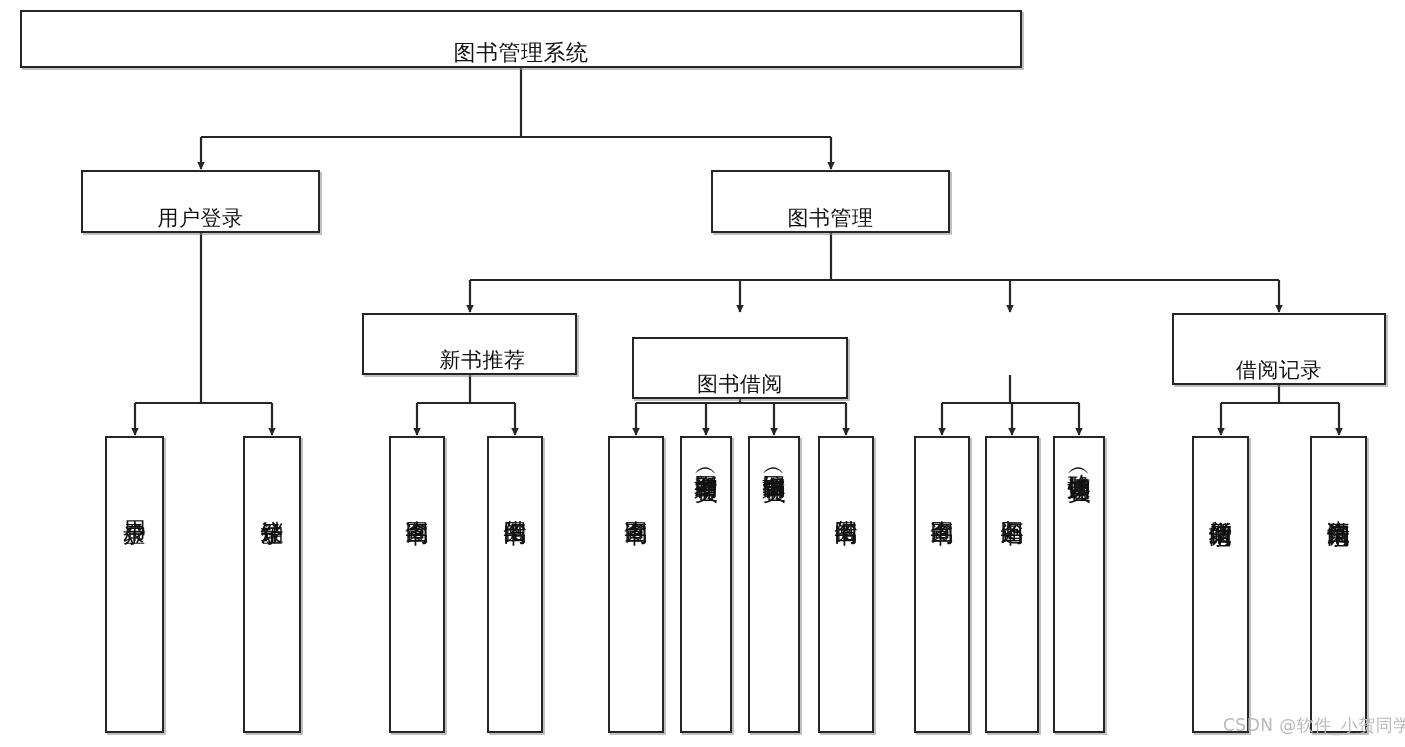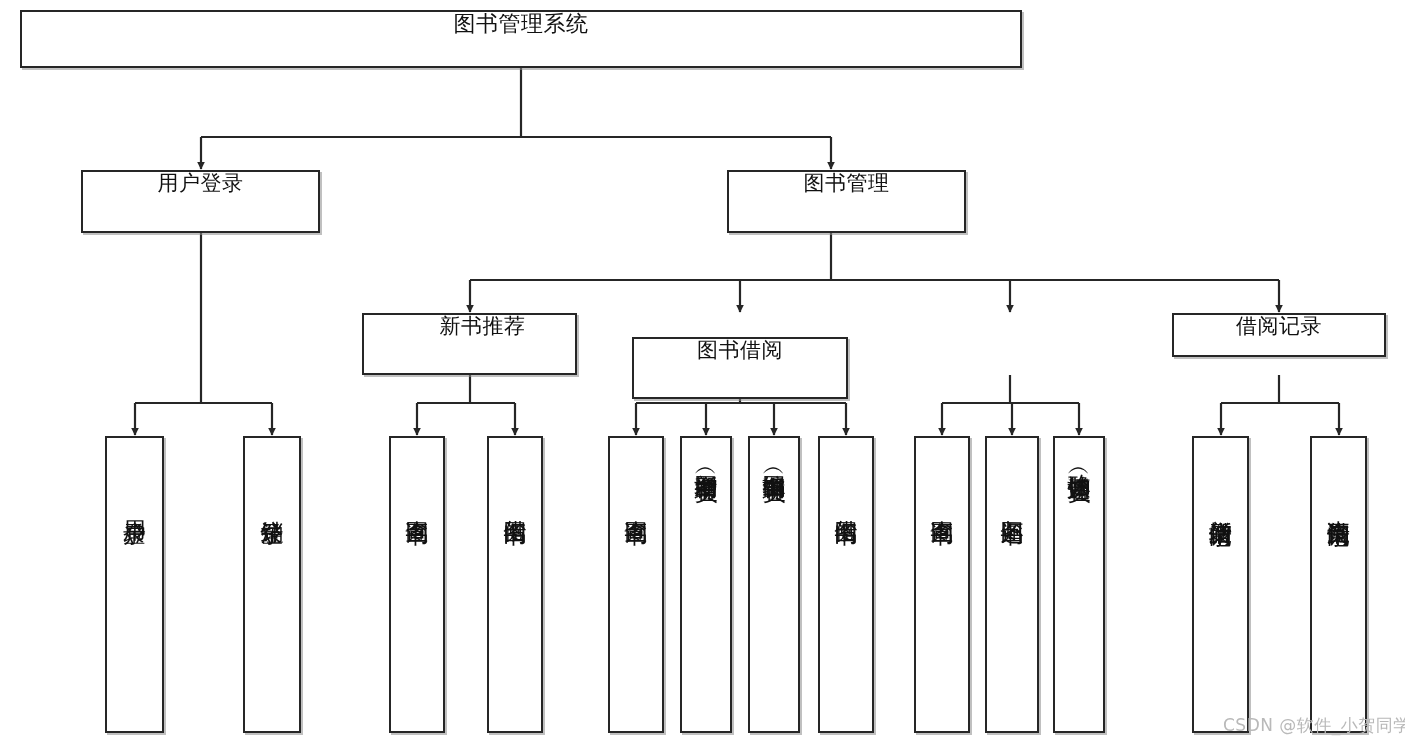--- a/index.html
+++ b/index.html
@@ -26,21 +26,21 @@
     height: 747px;
     pointer-events: none;
   }
   .node {
     position: absolute;
     box-sizing: border-box;
     background: #ffffff;
     border: 2px solid #262626;
     box-shadow: 2px 2px 0 rgba(140,140,140,0.55);
     display: flex;
-    align-items: flex-start;
+    align-items: flex-end;
     justify-content: center;
     color: #111111;
     z-index: 2;
   }
   .node-label {
     display: block;
     line-height: 1.12;
     white-space: pre;
     text-align: center;
   }
@@ -132,31 +132,31 @@
       </g>
   </svg>
 
   <div class="node root horiz" style="left: 20px; top: 10px; width: 1002px; height: 58px;">
     <span class="node-label">图书管理系统</span>
   </div>
 
   <div class="node horiz" style="left: 81px; top: 170px; width: 239px; height: 63px;">
     <span class="node-label">用户登录</span>
   </div>
-  <div class="node horiz" style="left: 711px; top: 170px; width: 239px; height: 63px; margin-left: 16px;">
+  <div class="node horiz" style="left: 711px; top: 170px; width: 239px; height: 63px;">
     <span class="node-label">图书管理</span>
   </div>
 
   <div class="node horiz" style="left: 362px; top: 313px; width: 215px; height: 62px; padding-left: 26px;">
     <span class="node-label">新书推荐</span>
   </div>
   <div class="node horiz" style="left: 632px; top: 313px; width: 216px; height: 62px; margin-top: 24px;">
     <span class="node-label">图书借阅</span>
   </div>
-  <div class="node horiz" style="left: 1172px; top: 313px; width: 214px; height: 44px;">
+  <div class="node horiz" style="left: 1172px; top: 313px; width: 214px; height: 72px;">
     <span class="node-label">借阅记录</span>
   </div>
 
   <div class="node vert mid" style="left: 105px; top: 436px; width: 59px; height: 297px;">
     <span class="node-label">用户登录</span>
   </div>
   <div class="node vert mid" style="left: 243px; top: 436px; width: 58px; height: 297px;">
     <span class="node-label">注销登录</span>
   </div>
 

